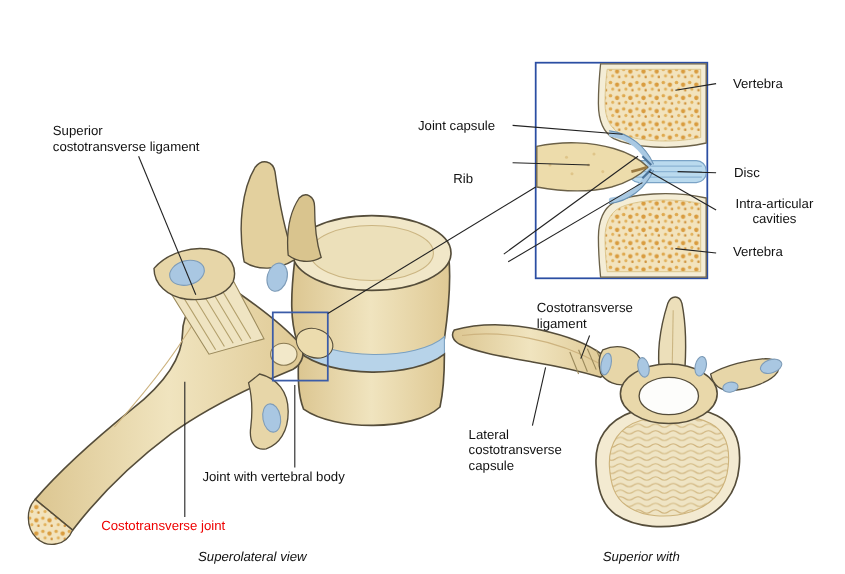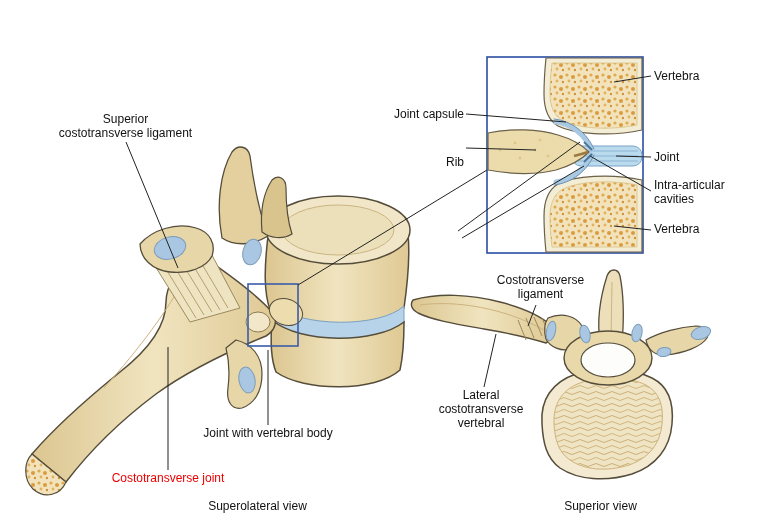--- a/index.html
+++ b/index.html
@@ -4,25 +4,26 @@
 <style>
   html,body{margin:0;padding:0;background:#fff;}
   #canvas{
     position:relative;width:768px;height:522px;background:#ffffff;
     font-family:"Liberation Sans",sans-serif;overflow:hidden;
   }
   #artwork{position:absolute;left:0;top:0;}
   .label{
     position:absolute;font-size:12px;line-height:1.18;color:#111;
     white-space:pre-line;
+    text-align:center;
   }
-  .center{text-align:center;}
-  .right{text-align:right;}
+  .center{text-align:left;}
+  .right{text-align:left;}
   .red{color:#ee0000;}
-  .caption{font-size:12px;color:#111;}
+  .caption{font-style:italic;font-size:12px;color:#111;}
 </style>
 </head>
 <body>
 
 <div id="canvas">
 
   <svg id="artwork" width="768" height="522" viewBox="0 0 768 522">
     <defs>
       <linearGradient id="boneGrad" x1="0" y1="0" x2="1" y2="0">
         <stop offset="0" stop-color="#dcc691"></stop>
@@ -165,36 +166,36 @@
 
   <div class="label center" style="left:48px;top:112px;width:155px">Superior
 costotransverse ligament</div>
 
   <div class="label right" style="left:380px;top:107px;width:84px">Joint capsule</div>
 
   <div class="label right" style="left:412px;top:155px;width:52px">Rib</div>
 
   <div class="label" style="left:654px;top:69px;width:70px">Vertebra</div>
 
-  <div class="label" style="left:654px;top:150px;width:50px">Joint</div>
+  <div class="label" style="left:654px;top:150px;width:50px">Disc</div>
 
   <div class="label" style="left:654px;top:178px;width:100px">Intra-articular
 cavities</div>
 
   <div class="label" style="left:654px;top:222px;width:70px">Vertebra</div>
 
 
   <div class="label center" style="left:488px;top:273px;width:105px">Costotransverse
 ligament</div>
 
   <div class="label center" style="left:426px;top:388px;width:110px">Lateral
 costotransverse
-vertebral</div>
+capsule</div>
 
   <div class="label center" style="left:184px;top:426px;width:168px">Joint with vertebral body</div>
 
   <div class="label center red" style="left:92px;top:471px;width:152px">Costotransverse joint</div>
 
   <div class="label caption center" style="left:180px;top:499px;width:155px">Superolateral view</div>
 
-  <div class="label caption center" style="left:548px;top:499px;width:105px">Superior view</div>
+  <div class="label caption center" style="left:548px;top:499px;width:105px">Superior with</div>
 
 </div>
 
 </body></html>

